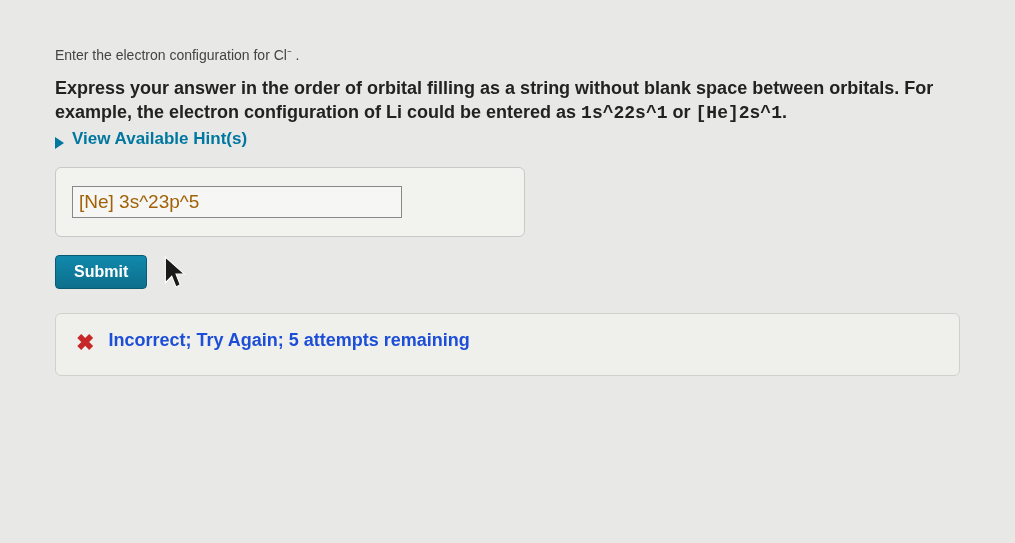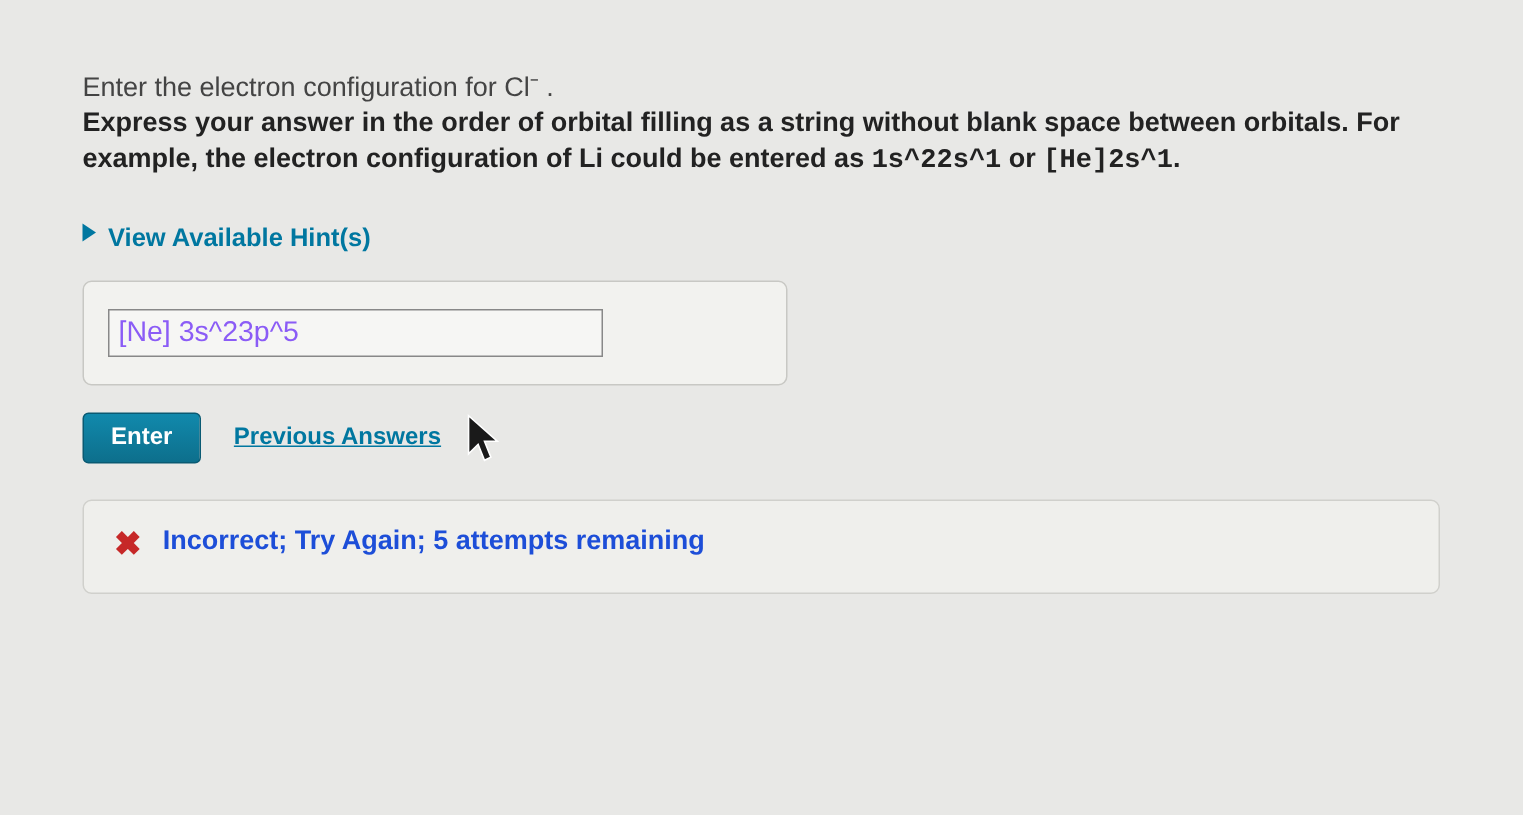--- a/index.html
+++ b/index.html
@@ -6,39 +6,40 @@
     body {
       font-family: Arial, Helvetica, sans-serif;
       background: #e8e8e6;
       width: 1015px;
       height: 543px;
       padding: 45px 55px 30px 55px;
       color: #333;
       overflow: hidden;
     }
     .question-prompt {
-      font-size: 18px;
+      font-size: 14px;
       color: #444;
+      margin-bottom: 12px;
       font-weight: 400;
     }
     .instructions {
       font-size: 18px;
       color: #222;
       font-weight: 700;
       line-height: 1.35;
-      margin-bottom: 28px;
+      margin-bottom: 3px;
     }
     .mono { font-family: "Courier New", monospace; font-weight: 700; }
     .hints-toggle {
       color: #0077a0;
       font-weight: 700;
       font-size: 17px;
       cursor: pointer;
       display: inline-flex;
-      align-items: flex-start;
+      align-items: flex-end;
       margin-bottom: 18px;
     }
     .hints-toggle .tri {
       display: inline-block;
       width: 0; height: 0;
       border-top: 6px solid transparent;
       border-bottom: 6px solid transparent;
       border-left: 9px solid #0077a0;
       margin-right: 8px;
     }
@@ -49,21 +50,21 @@
       padding: 18px 16px;
       width: 470px;
       margin-bottom: 18px;
     }
     .answer-input {
       width: 330px;
       font-size: 19px;
       padding: 4px 6px;
       border: 1px solid #888;
       background: #f6f6f4;
-      color: #8b5cf6;
+      color: #a16207;
       font-family: Arial, sans-serif;
     }
     .actions { display: flex; align-items: center; gap: 22px; margin-bottom: 24px; }
     .submit-btn {
       background: linear-gradient(#1189ac, #0d6f8c);
       color: #fff;
       border: 1px solid #0a5a73;
       border-radius: 4px;
       padding: 7px 18px;
       font-size: 16px;
@@ -115,22 +116,21 @@
 <div class="hints-toggle">
   <span class="tri"></span>
   <span>View Available Hint(s)</span>
 </div>
 
 <div class="answer-wrap">
   <input class="answer-input" type="text" value="[Ne] 3s^23p^5" style="">
 </div>
 
 <div class="actions">
-  <button class="submit-btn">Enter</button>
-  <a class="prev-link">Previous Answers</a>
+  <button class="submit-btn">Submit</button>
   <svg class="cursor-svg" viewBox="0 0 24 32">
     <path d="M2 2 L2 26 L8 20 L12 30 L16 28 L12 18 L20 18 Z" fill="#1a1a1a" stroke="#fff" stroke-width="1"></path>
   </svg>
 </div>
 
 <div class="feedback">
   <span class="x-icon">✖</span>
   <div>
     <div class="fb-title">Incorrect; Try Again; 5 attempts remaining</div>
   </div>

